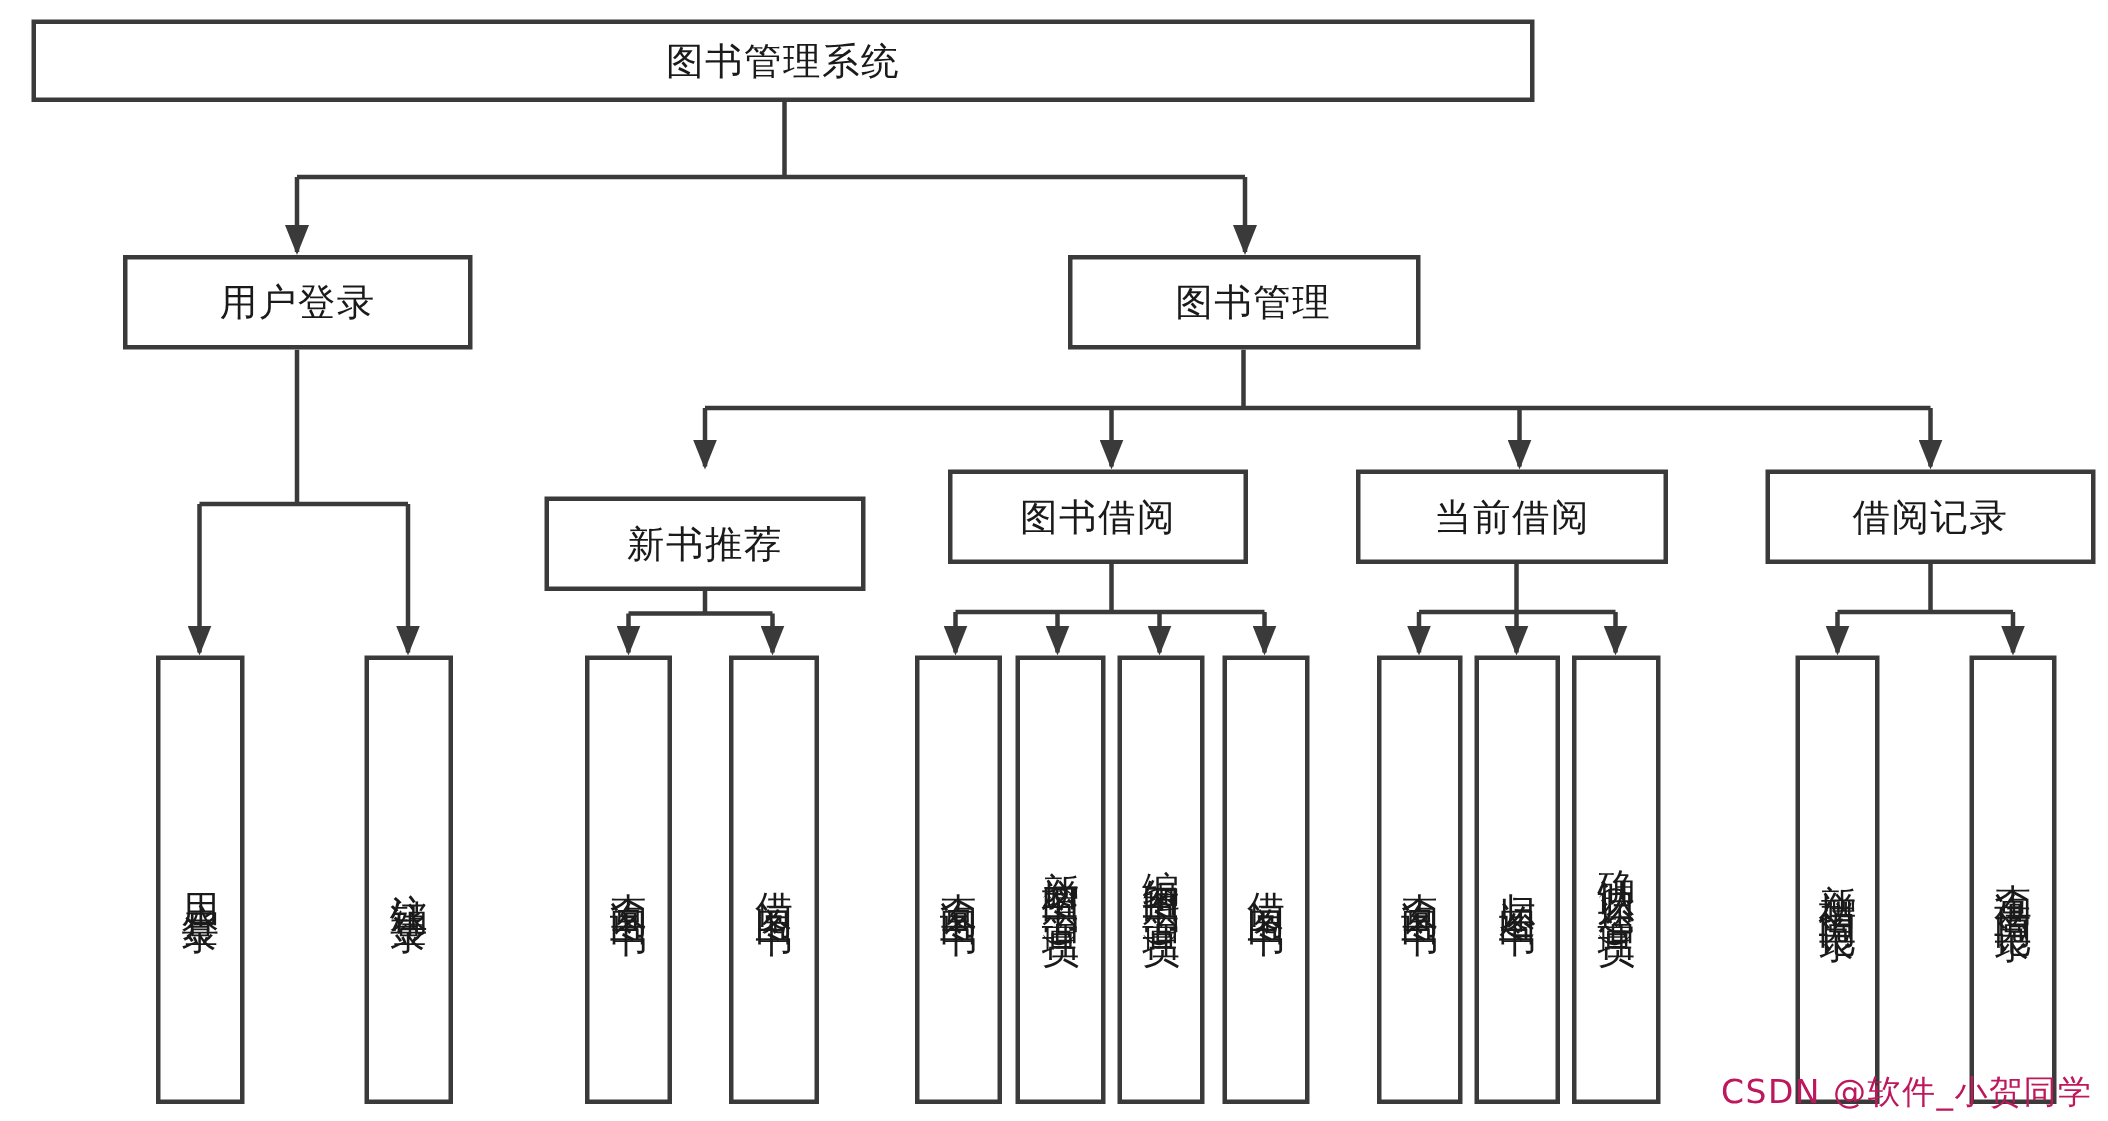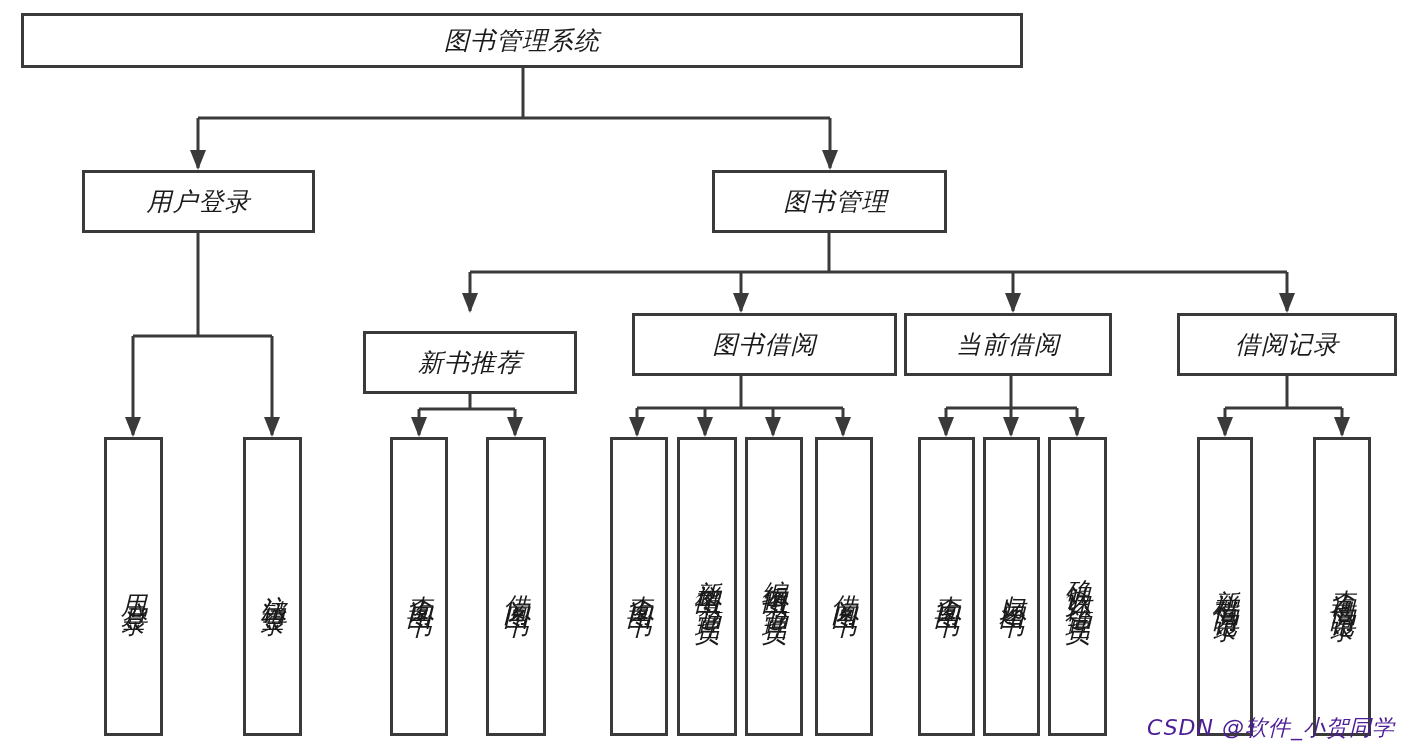--- a/index.html
+++ b/index.html
@@ -2,21 +2,20 @@
 <html><head>
 <meta charset="utf-8">
 <style>
   html,body{margin:0;padding:0;background:#ffffff;}
   .canvas{
     position:relative;
     width:1405px;height:747px;
     background:#ffffff;
     font-family:"DejaVu Sans", sans-serif;
     overflow:hidden;
-    font-style:italic;
   }
   .edges{position:absolute;left:0;top:0;width:1405px;height:747px;pointer-events:none;}
   .node{
     position:absolute;
     box-sizing:border-box;
     background:#ffffff;
     border:3px solid #3a3a3a;
     display:flex;align-items:center;justify-content:center;
     color:#1a1a1a;
     font-size:25px;
@@ -27,21 +26,21 @@
   .v-node{
     writing-mode:vertical-rl;
     text-orientation:mixed;
     letter-spacing:6px;
     line-height:1;
     font-size:25px;
   }
   .watermark{
     position:absolute;
     right:10px;bottom:4px;
-    color:#4c1d95;
+    color:#be185d;
     font-size:22px;
     letter-spacing:1px;
     z-index:5;
     white-space:nowrap;
   }
 </style>
 </head>
 <body>
 
 <div class="canvas">
@@ -88,21 +87,21 @@
       <path d="M1342,408 V435" marker-end="url(#arrow)"></path>
     </g>
   </svg>
 
   <div class="node" style="left:21px;top:13px;width:1002px;height:55px;">图书管理系统</div>
 
   <div class="node" style="left:82px;top:170px;width:233px;height:63px;">用户登录</div>
   <div class="node" style="left:712px;top:170px;width:235px;height:63px;padding-left:12px;">图书管理</div>
 
   <div class="node" style="left:363px;top:313px;width:214px;height:63px;margin-top:18px;">新书推荐</div>
-  <div class="node" style="left:632px;top:313px;width:265px;height:63px;">图书借阅</div>
+  <div class="node" style="left:632px;top:313px;width:200px;height:63px;">图书借阅</div>
   <div class="node" style="left:904px;top:313px;width:208px;height:63px;">当前借阅</div>
   <div class="node" style="left:1177px;top:313px;width:220px;height:63px;">借阅记录</div>
 
   <div class="node v-node" style="left:104px;top:437px;width:59px;height:299px;">用户登录</div>
   <div class="node v-node" style="left:243px;top:437px;width:59px;height:299px;">注销登录</div>
 
   <div class="node v-node" style="left:390px;top:437px;width:58px;height:299px;">查询图书</div>
   <div class="node v-node" style="left:486px;top:437px;width:60px;height:299px;">借阅图书</div>
 
   <div class="node v-node" style="left:610px;top:437px;width:58px;height:299px;">查询图书</div>

